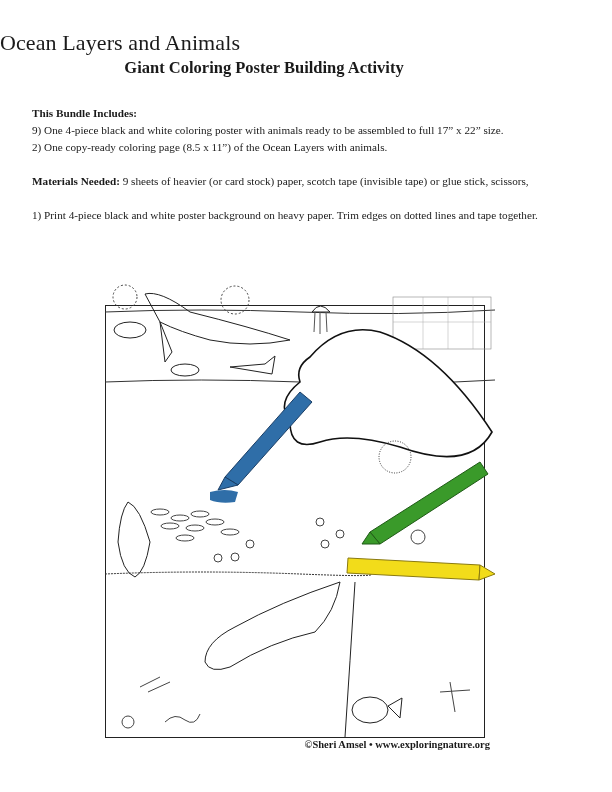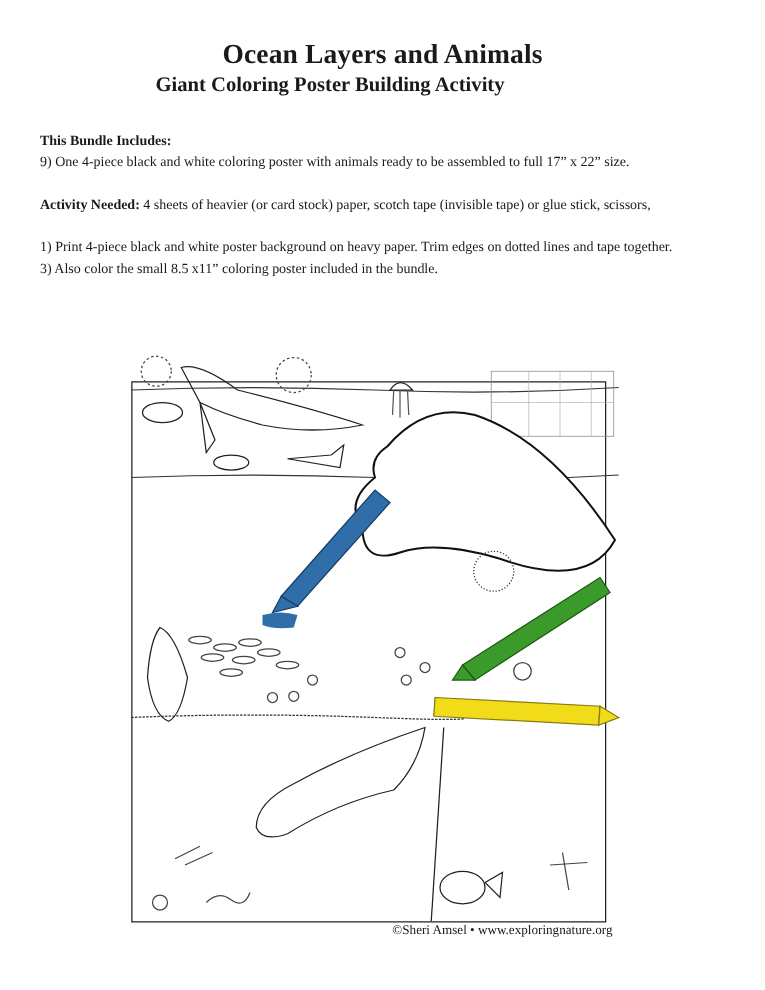--- a/index.html
+++ b/index.html
@@ -1,45 +1,45 @@
 <!DOCTYPE html>
 <html><head>
 <meta charset="utf-8">
 <style>
   html, body { margin:0; padding:0; background:#ffffff; }
   body { width:612px; height:792px; position:relative; overflow:hidden;
          font-family:"Liberation Serif", "DejaVu Serif", serif; color:#1a1a1a; }
-  .title { position:absolute; top:30px; left:0; width:612px; text-align:center;
-           font-size:22px; font-weight:bold; letter-spacing:0.1px; }
+  .title { position:absolute; top:30px; left:0; width:612px; text-align:left;
+           font-size:22px; font-weight:normal; letter-spacing:0.1px; }
   .subtitle { position:absolute; top:58px; left:0; width:528px; text-align:center;
               font-size:16.5px; font-weight:bold; }
   .body { position:absolute; left:32px; top:105px; width:560px; font-size:11.2px; line-height:17px; }
   .body p { margin:0; white-space:nowrap; }
   .gap { height:17px; }
   .b { font-weight:bold; }
   .poster { position:absolute; left:105px; top:305px; width:380px; height:433px;
             border:1.2px solid #222; box-sizing:border-box; }
   .art { position:absolute; left:100px; top:282px; }
   .credit { position:absolute; top:739px; left:250px; width:240px; text-align:right;
-            font-size:10.5px; font-weight:normal; }
+            font-size:10.5px; font-weight:bold; }
 </style>
 </head>
 <body>
 
 <div class="title">Ocean Layers and Animals</div>
 <div class="subtitle">Giant Coloring Poster Building Activity</div>
 
 <div class="body">
   <p class="b">This Bundle Includes:</p>
   <p>9) One 4-piece black and white coloring poster with animals ready to be assembled to full 17” x 22” size.</p>
+  <p>2) One copy-ready coloring page (8.5 x 11”) of the Ocean Layers with animals.</p>
   <div class="gap"></div>
-  <p><span class="b">Activity Needed:</span><span> 4 sheets of  heavier (or card stock) paper, scotch tape (invisible tape) or glue stick, scissors,</span></p>
+  <p><span class="b">Materials Needed:</span><span> 9 sheets of  heavier (or card stock) paper, scotch tape (invisible tape) or glue stick, scissors,</span></p>
   <div class="gap"></div>
   <p>1) Print 4-piece black and white poster background on heavy paper. Trim edges on dotted lines and tape together.</p>
-  <p>3) Also color the small 8.5 x11” coloring poster included in the bundle.</p>
 </div>
 
 <div class="poster"></div>
 
 <svg class="art" width="400" height="460" viewBox="0 0 400 460">
 
   <path d="M5 30 Q100 26 200 30 T395 28" fill="none" stroke="#333" stroke-width="1"></path>
   <path d="M5 100 Q100 96 200 100 T395 98" fill="none" stroke="#333" stroke-width="1"></path>
   <path d="M5 292 Q100 288 200 292 T260 290" fill="none" stroke="#333" stroke-width="1" stroke-dasharray="2 1"></path>
 

